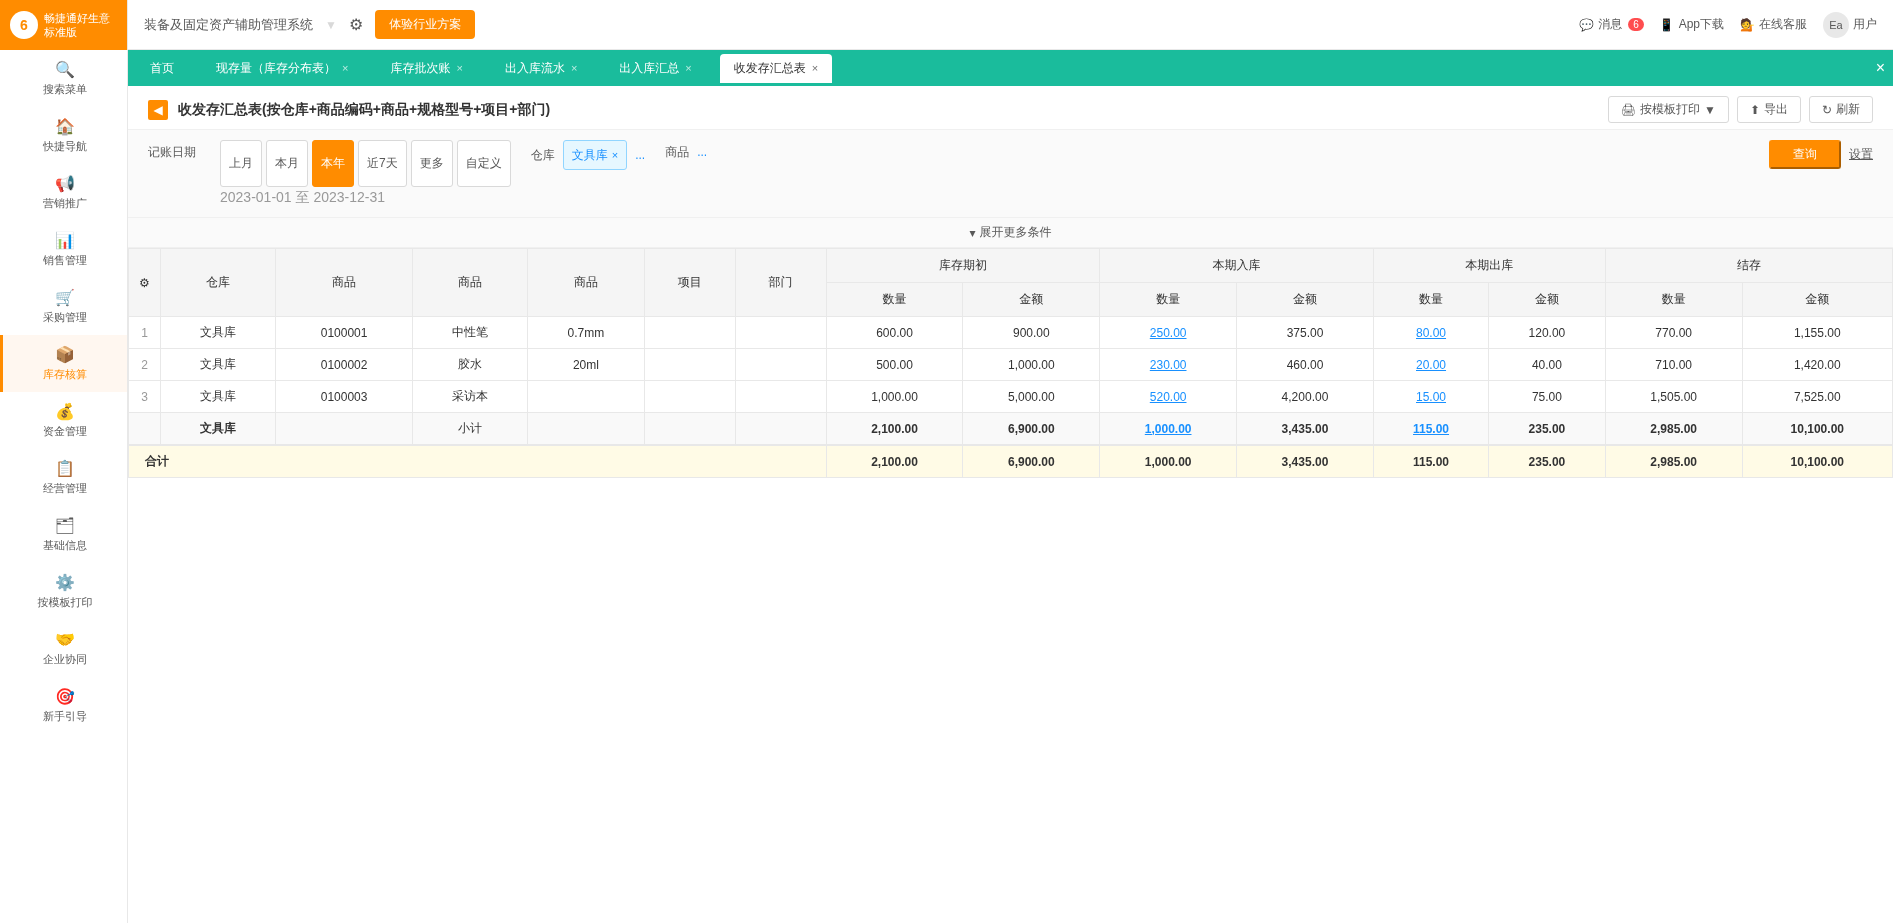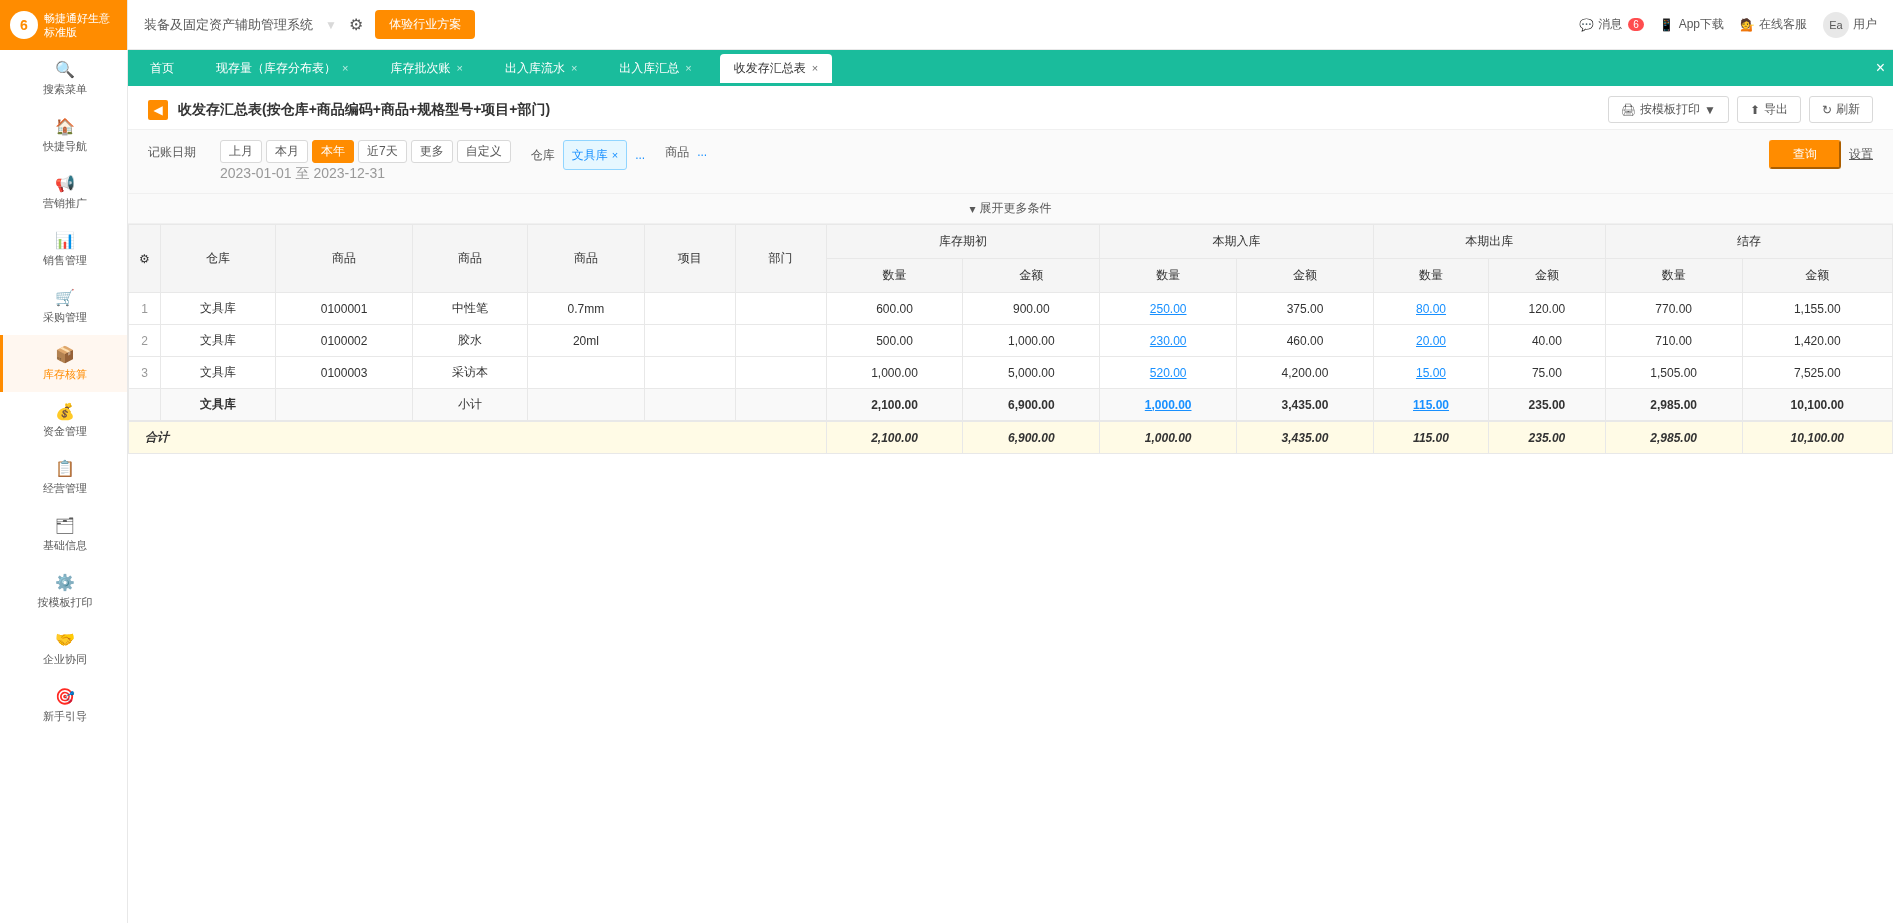--- a/index.html
+++ b/index.html
@@ -31,39 +31,39 @@
 
     
     .tab-bar { background: #1abc9c; display: flex; align-items: center; height: 36px; padding: 0 8px; gap: 14px; }
     .tab { display: flex; align-items: center; gap: 6px; padding: 6px 14px; cursor: pointer; color: #fff; font-size: 12px; border-radius: 4px 4px 0 0; white-space: nowrap; }
     .tab.active { background: #fff; color: #333; }
     .tab-close { font-size: 11px; cursor: pointer; opacity: 0.7; }
     .tab-bar-close { margin-left: auto; color: #fff; cursor: pointer; font-size: 16px; }
 
     
     .content { flex: 1; overflow: auto; background: #fff; padding: 0; display: flex; flex-direction: column; }
-    .date-btn { padding: 2px 8px; border: 1px solid #d9d9d9; border-radius: 3px; cursor: pointer; font-size: 12px; color: #595959; background: #fff; }
+    .date-btn { padding: 14px 8px; border: 1px solid #d9d9d9; border-radius: 3px; cursor: pointer; font-size: 12px; color: #595959; background: #fff; }
     .date-btn.active { background: #ff8c00; color: #fff; border-color: #ff8c00; }
     .action-btn { display: flex; align-items: center; gap: 4px; padding: 4px 12px; border: 1px solid #d9d9d9; border-radius: 3px; cursor: pointer; font-size: 12px; color: #595959; background: #fff; }
     .query-btn { background: #ff8c00; color: #fff; border-color: #ff8c00; padding: 4px 22px; border-radius: 3px; cursor: pointer; font-size: 12px; }
     .settings-link { color: #595959; font-size: 12px; cursor: pointer; text-decoration: underline; }
 
     
     .table-container { flex: 1; overflow: auto; }
     table { width: 100%; border-collapse: collapse; font-size: 12px; }
     thead tr { background: #f5f5f5; }
     th { padding: 8px 10px; text-align: center; border: 1px solid #e8e8e8; color: #333; font-weight: normal; white-space: nowrap; }
     td { padding: 7px 10px; text-align: center; border: 1px solid #e8e8e8; color: #333; white-space: nowrap; }
     .row-num { color: #999; }
     .total-row td { font-weight: bold; background: #f9f9f9; }
     .link-text { color: #1890ff; text-decoration: underline; cursor: pointer; }
     .settings-col { width: 32px; }
 
     
-    .table-footer { background: #fffbe6; border-top: 2px solid #e8e8e8; font-style: italic; }
+    .table-footer { background: #fffbe6; border-top: 2px solid #e8e8e8; }
     .table-footer td { font-weight: bold; color: #333; background: #fffbe6; }
     .orange-arrow { background: #ff8c00; color: #fff; width: 20px; height: 20px; display: flex; align-items: center; justify-content: center; border-radius: 2px; cursor: pointer; font-size: 12px; }
   </style>
 </head>
 <body>
 
 <div class="sidebar">
   <div class="sidebar-logo">
     <div class="sidebar-logo-icon">6</div>
     <div class="sidebar-logo-text">

